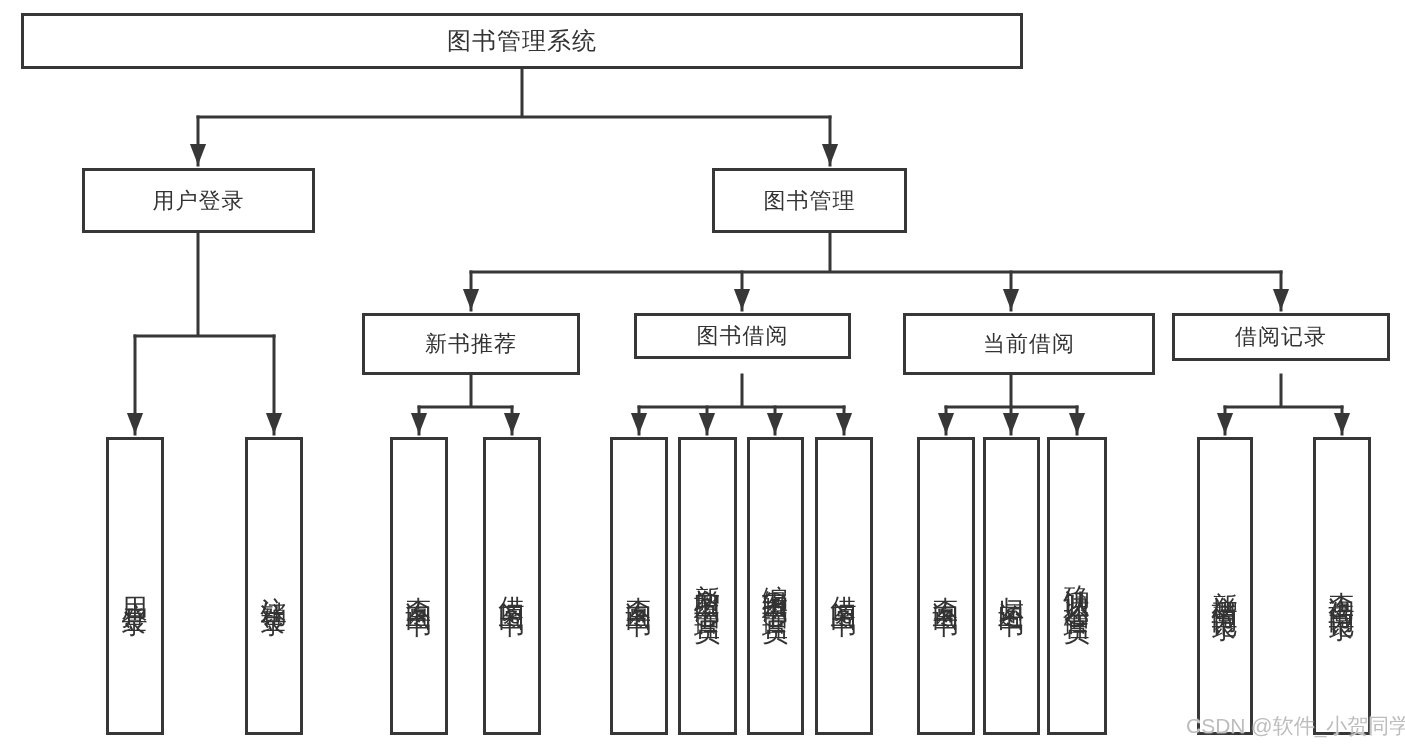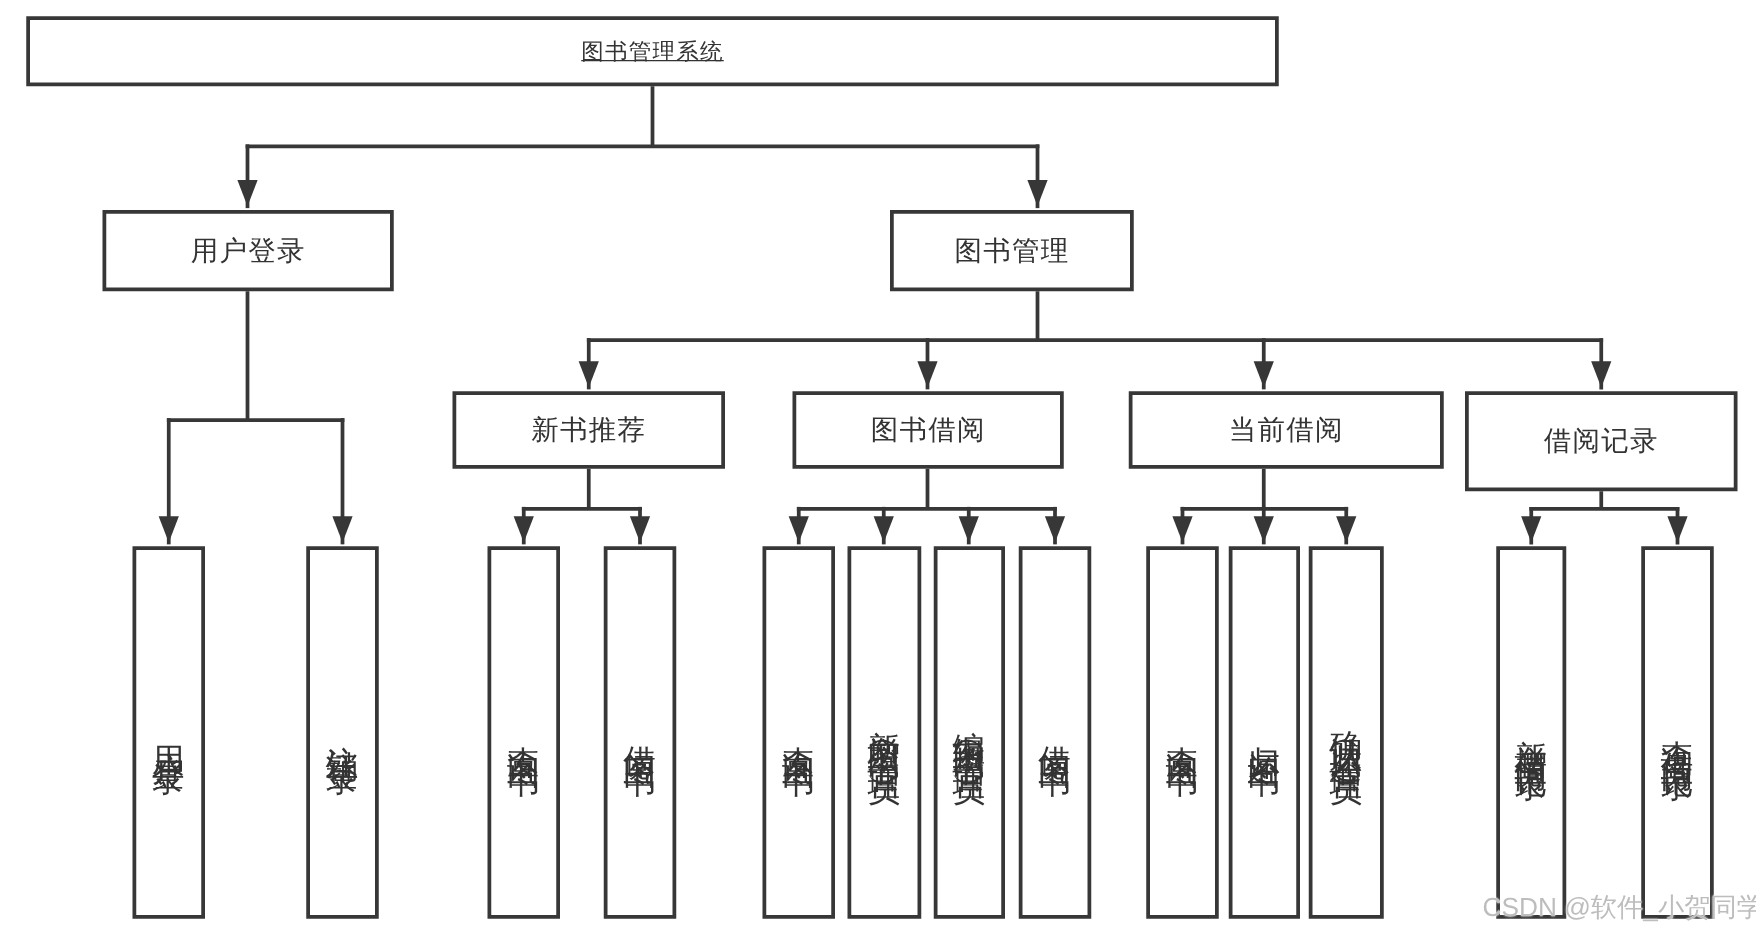--- a/index.html
+++ b/index.html
@@ -21,21 +21,21 @@
     box-sizing: border-box;
     border: 3px solid #373737;
     background: #ffffff;
     display: flex;
     align-items: center;
     justify-content: center;
     color: #333333;
     z-index: 2;
   }
   .h-node { font-size: 22px; letter-spacing: 1px; }
-  .root-node { font-size: 18px; text-decoration: underline; }
+  .root-node { font-size: 24px; }
   .leaf {
     font-size: 26px;
   }
   .leaf .vtext {
     writing-mode: vertical-rl;
     text-orientation: mixed;
     letter-spacing: 5px;
     line-height: 1;
     color: #333333;
   }
@@ -120,27 +120,27 @@
   <div class="node h-node" style="left:82px; top:168px; width:233px; height:65px;">
     <span>用户登录</span>
   </div>
   <div class="node h-node" style="left:712px; top:168px; width:195px; height:65px;">
     <span>图书管理</span>
   </div>
 
   <div class="node h-node" style="left:362px; top:313px; width:218px; height:62px;font-family:Liberation Mono, monospace;">
     <span>新书推荐</span>
   </div>
-  <div class="node h-node" style="left:634px; top:313px; width:217px; height:62px;">
+  <div class="node h-node" style="left:634px; top:313px; width:217px; height:46px;">
     <span>图书借阅</span>
   </div>
   <div class="node h-node" style="left:903px; top:313px; width:252px; height:62px;">
     <span>当前借阅</span>
   </div>
-  <div class="node h-node" style="left:1172px; top:313px; width:218px; height:80px;">
+  <div class="node h-node" style="left:1172px; top:313px; width:218px; height:48px;">
     <span>借阅记录</span>
   </div>
 
   <div class="node leaf" style="left:106px; top:437px; width:58px; height:298px;">
     <span class="vtext">用户登录</span>
   </div>
   <div class="node leaf" style="left:245px; top:437px; width:58px; height:298px;">
     <span class="vtext">注销登录</span>
   </div>
 

